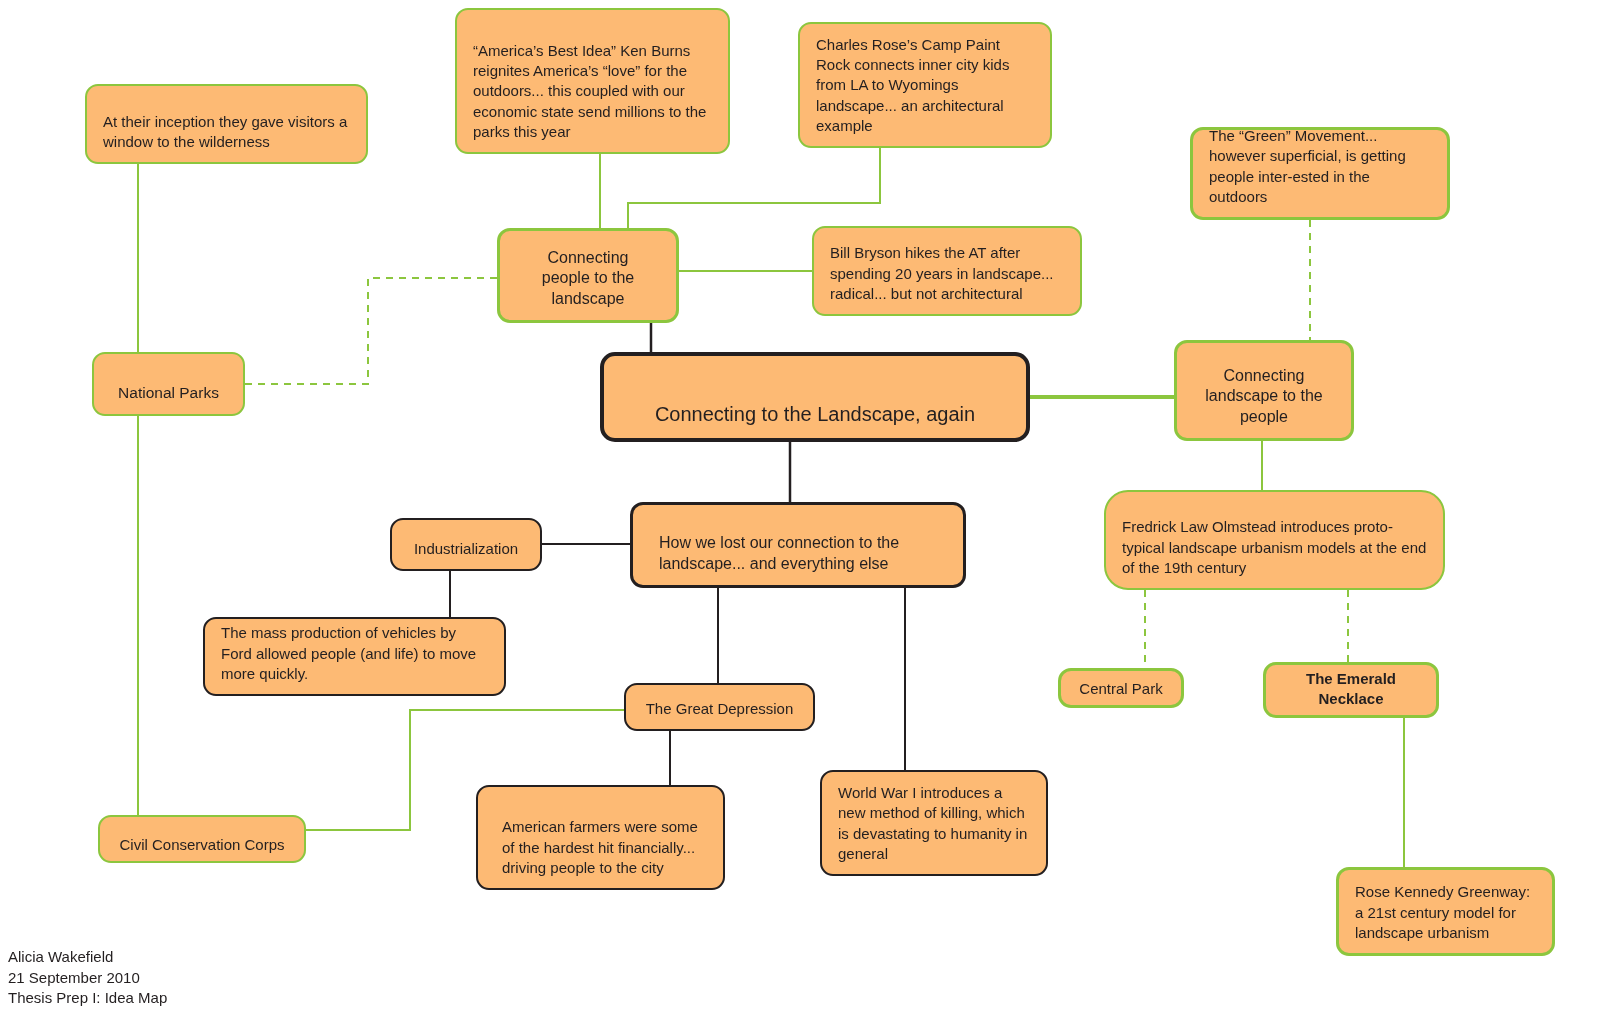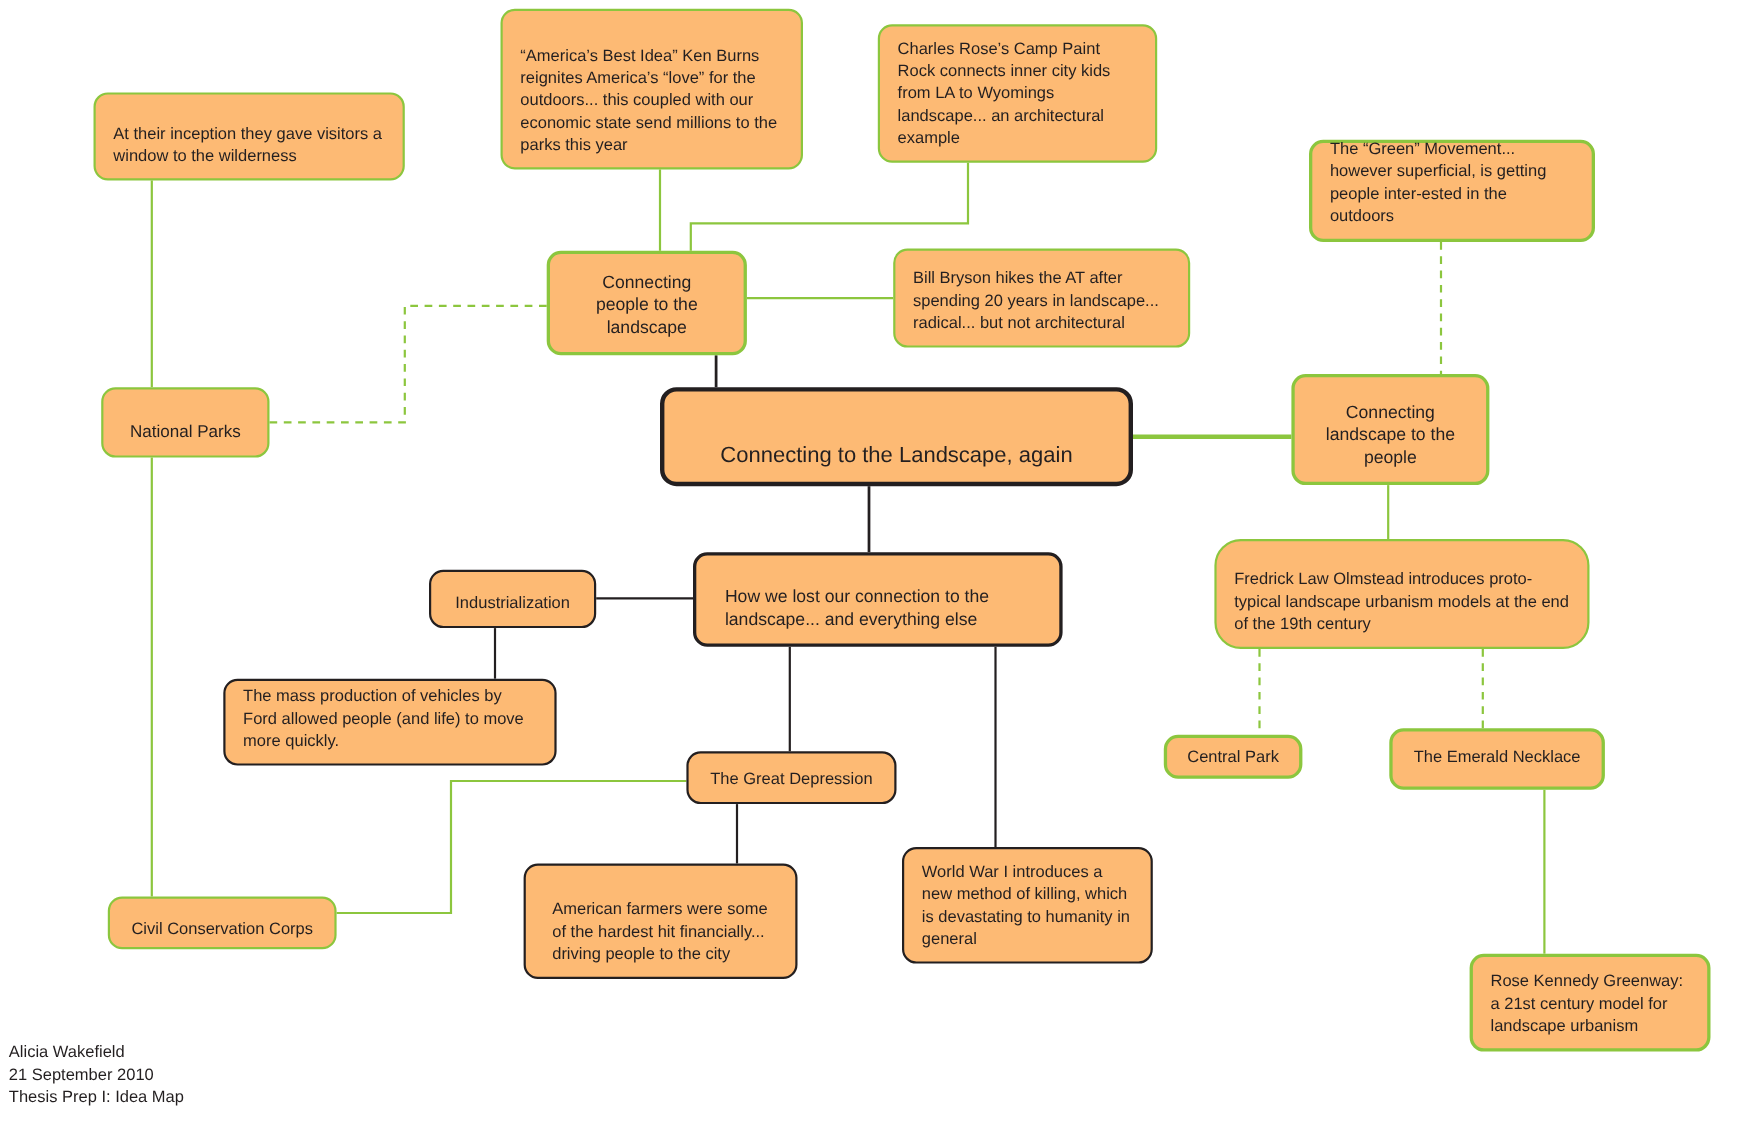--- a/index.html
+++ b/index.html
@@ -127,21 +127,21 @@
   </div>
 
   <div class="node black center" style="left:624px; top:683px; width:191px; height:48px;">
     <span>The Great Depression</span>
   </div>
 
   <div class="node green-thick center" style="left:1058px; top:668px; width:126px; height:40px; padding:6px 8px;">
     <span>Central Park</span>
   </div>
 
-  <div class="node green-thick center" style="left:1263px; top:662px; width:196px; height:56px; padding:16px 10px;">
+  <div class="node green-thick center" style="left:1263px; top:662px; width:176px; height:56px; padding:6px 10px;font-weight:bold;">
     <span>The Emerald Necklace</span>
   </div>
 
   <div class="node black" style="left:476px; top:785px; width:249px; height:105px; padding:10px 24px;">
     <span>American farmers were some of the hardest hit financially... driving people to the city</span>
   </div>
 
   <div class="node green center" style="left:98px; top:815px; width:208px; height:48px; padding:6px 10px;">
     <span>Civil Conservation Corps</span>
   </div>

